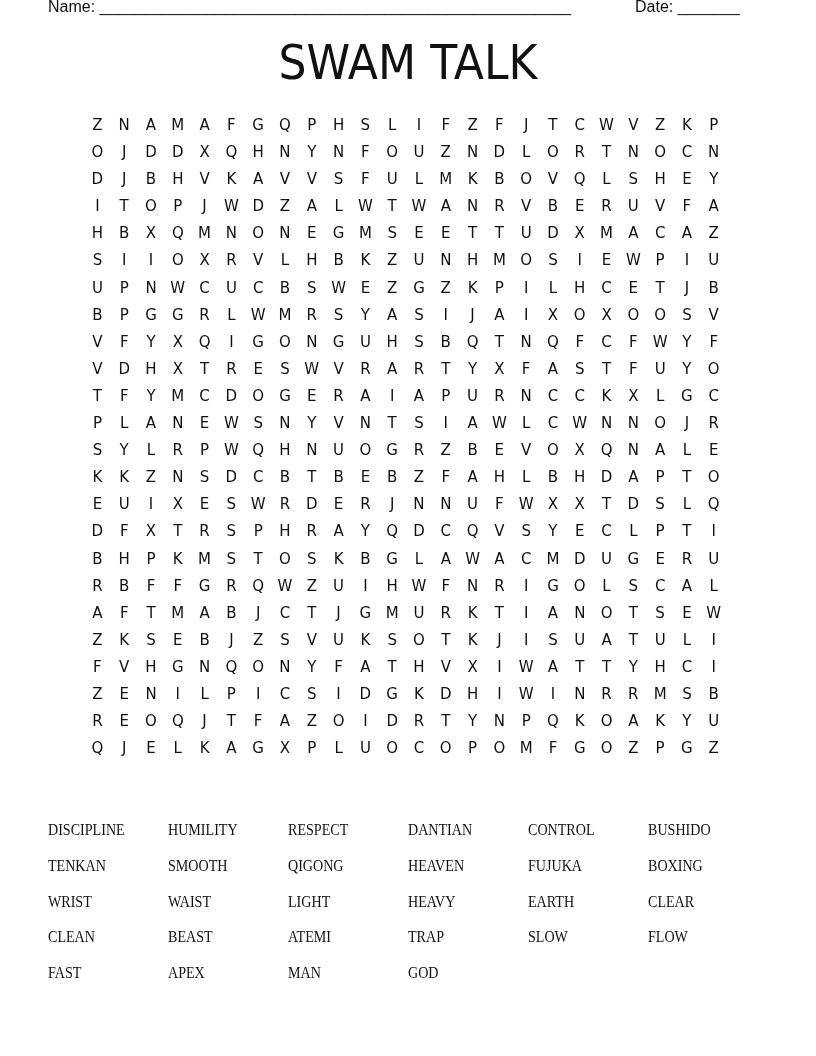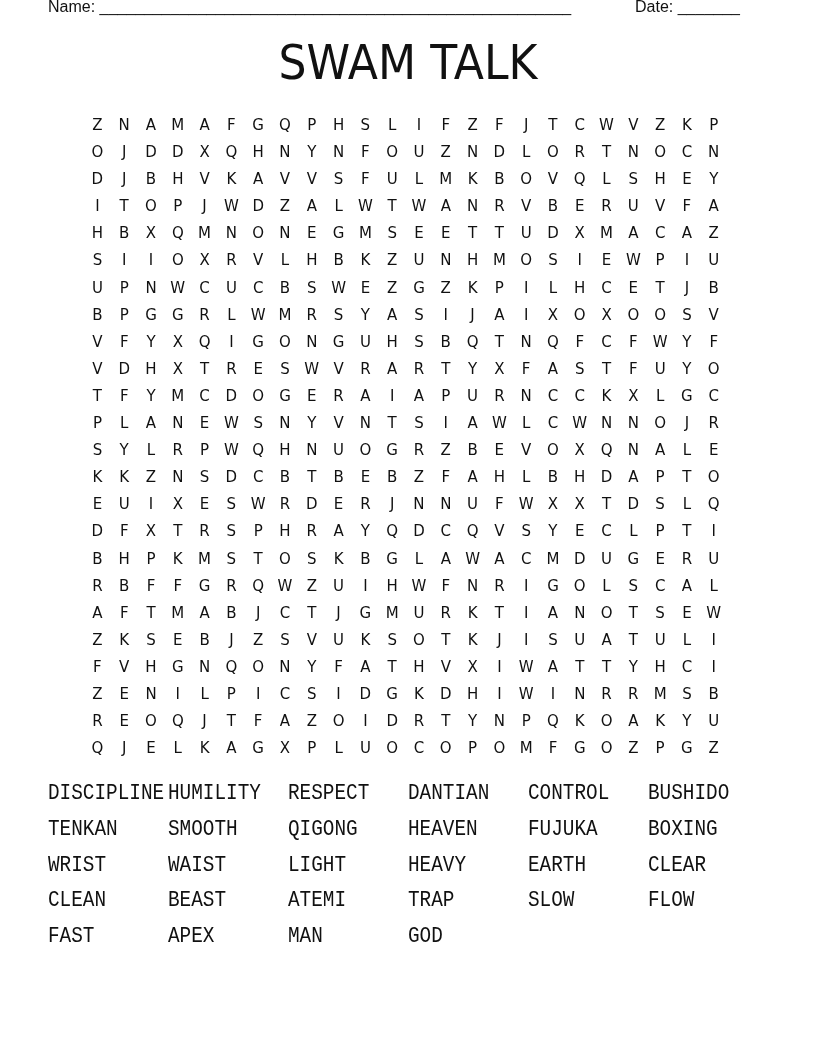--- a/index.html
+++ b/index.html
@@ -18,24 +18,24 @@
       letter-spacing: 0px; transform: scaleX(0.92);
     }
     .grid {
       position: absolute; top: 112px; left: 84px;
       display: grid; grid-template-columns: repeat(24, 26.8px);
       grid-auto-rows: 27.1px;
       font-family: "DejaVu Sans", sans-serif; font-size: 15px;
     }
     .cell { text-align: center; line-height: 27px; }
     .words {
-      position: absolute; top: 776px; left: 48px;
+      position: absolute; top: 812px; left: 48px;
       display: grid; grid-template-columns: repeat(6, 120px);
       grid-auto-rows: 35.8px;
-      font-family: Liberation Mono, monospace; font-size: 22px;
+      font-family: Liberation Serif, serif; font-size: 16px;
     }
     .word { transform: scaleX(0.88); transform-origin: left center; white-space: nowrap; line-height: 36px; }
   </style>
 </head>
 <body>
 
 <div class="header">
   <span>Name: _____________________________________________________</span>
   <span>Date: _______</span>
 </div>

